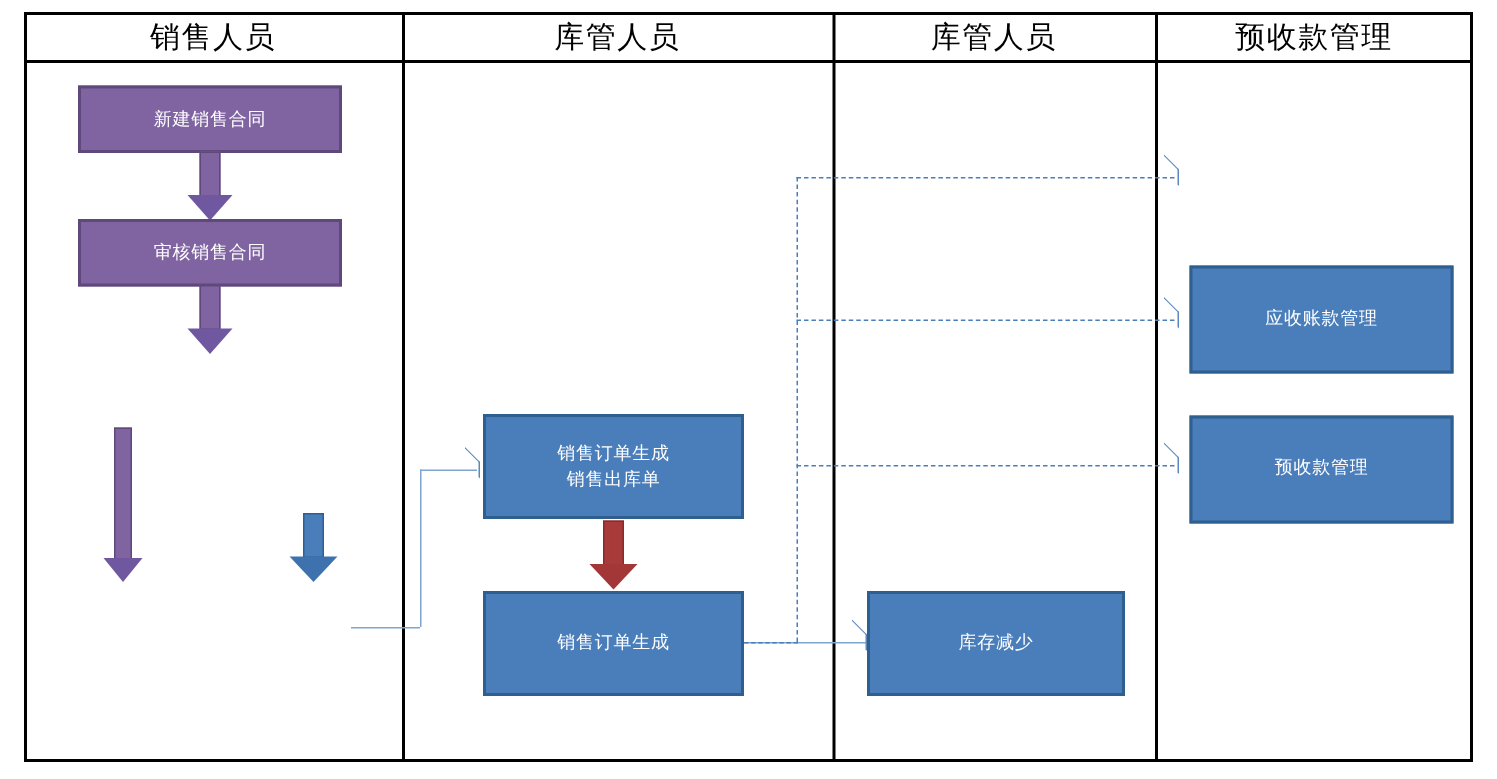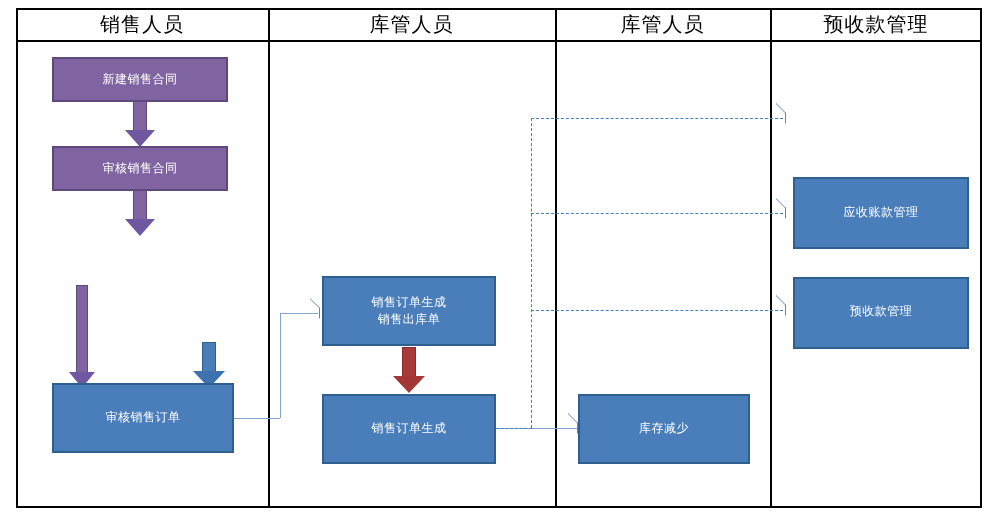--- a/index.html
+++ b/index.html
@@ -161,21 +161,20 @@
     <div class="shaft" style="width:12px; height:88px;"></div>
     <div class="head" style="border-left-width:13px; border-right-width:13px; border-top-width:16px;"></div>
   </div>
 
 
   <div class="arrow-down blue" style="left:193px; top:342px; width:32px; height:46px;">
     <div class="shaft" style="width:14px; height:30px;"></div>
     <div class="head" style="border-left-width:16px; border-right-width:16px; border-top-width:17px;"></div>
   </div>
 
-  <div class="box blue" style="left:52px; top:383px; width:182px; height:70px;">审核销售订单</div>
 
   <div class="ln h" style="left:234px; top:418px; width:46px;"></div>
   <div class="ln v" style="left:280px; top:313px; height:105px;"></div>
   <div class="ln h" style="left:280px; top:313px; width:38px;"></div>
   <div class="tip-open" style="left:310px; top:308px;"></div>
 
   <div class="box blue" style="left:322px; top:276px; width:174px; height:70px;">销售订单生成
 销售出库单</div>
 
   <div class="arrow-down red" style="left:393px; top:347px; width:32px; height:46px;">

